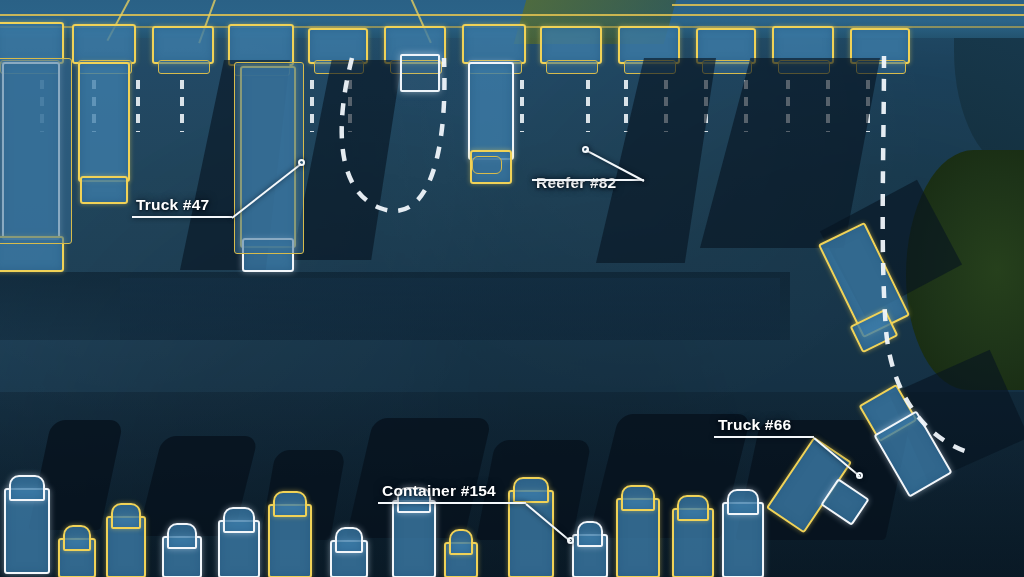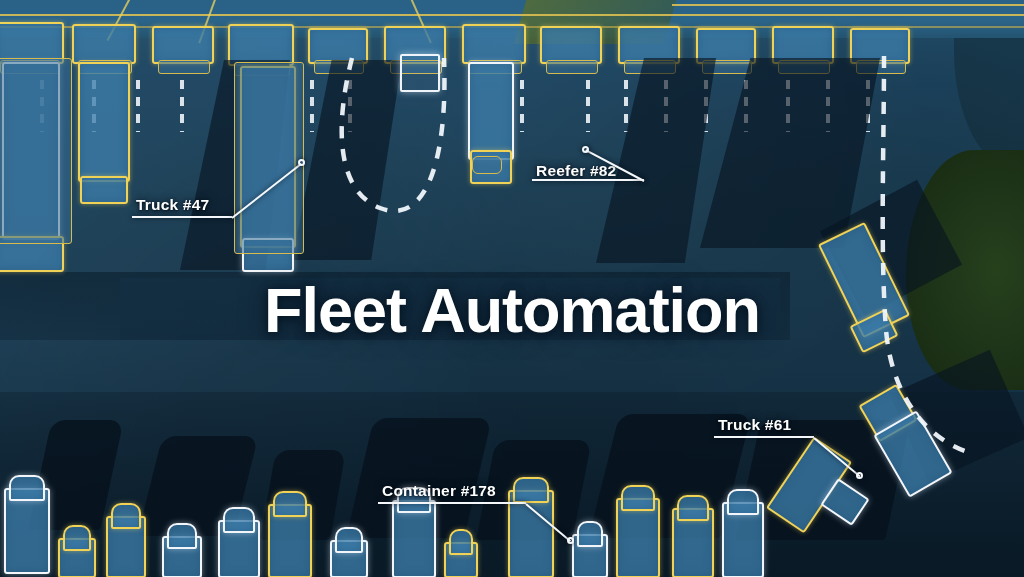--- a/index.html
+++ b/index.html
@@ -212,34 +212,33 @@
   <div class="veh box-w" style="left:826px;top:486px;width:38px;height:32px;transform:rotate(34deg);"></div>
 
   <svg class="traj" style="left:0;top:0;width:1024px;height:577px;" viewBox="0 0 1024 577">
     <path d="M352 58 C 336 120, 334 190, 380 208 C 426 226, 448 160, 444 58" fill="none" stroke="#f0f6fb" stroke-width="4.5" stroke-dasharray="12 11" stroke-linecap="butt" opacity=".95"></path>
     <path d="M884 56 C 884 150, 880 250, 886 330 C 892 400, 930 440, 968 452" fill="none" stroke="#f0f6fb" stroke-width="4.5" stroke-dasharray="12 11" stroke-linecap="butt" opacity=".95"></path>
   </svg>
 
   <div class="hl-square" style="left:400px;top:54px;width:36px;height:34px;"></div>
 
   <div class="title-band"></div>
-  <div class="title">Fleet Automation</div>
 
   <div id="label-layer">
       <div class="label" style="left: 136px; top: 196px;">Truck #47</div>
       <div class="label-rule" style="left: 132px; top: 216px; width: 100px;"></div>
       <div class="leader" style="left: 232px; top: 217px; width: 88px; transform: rotate(-38deg);"></div>
       <div class="leader-dot" style="left: 297.845px; top: 159.322px;"></div>
-      <div class="label" style="left: 536px; top: 162px;">Reefer #82</div>
+      <div class="label" style="left: 536px; top: 174px;">Reefer #82</div>
       <div class="label-rule" style="left: 532px; top: 179px; width: 112px;"></div>
       <div class="leader" style="left: 644px; top: 180px; width: 66px; transform: rotate(-152deg);"></div>
       <div class="leader-dot" style="left: 582.225px; top: 145.515px;"></div>
-      <div class="label" style="left: 718px; top: 416px;">Truck #61</div>
+      <div class="label" style="left: 718px; top: 416px;">Truck #66</div>
       <div class="label-rule" style="left: 714px; top: 436px; width: 100px;"></div>
       <div class="leader" style="left: 814px; top: 437px; width: 60px; transform: rotate(40deg);"></div>
       <div class="leader-dot" style="left: 856.463px; top: 472.067px;"></div>
-      <div class="label" style="left: 382px; top: 482px;">Container #178</div>
+      <div class="label" style="left: 382px; top: 482px;">Container #154</div>
       <div class="label-rule" style="left: 378px; top: 502px; width: 148px;"></div>
       <div class="leader" style="left: 526px; top: 503px; width: 58px; transform: rotate(40deg);"></div>
       <div class="leader-dot" style="left: 566.931px; top: 536.782px;"></div>
     </div>
 
 </div>
 
 </body></html>

